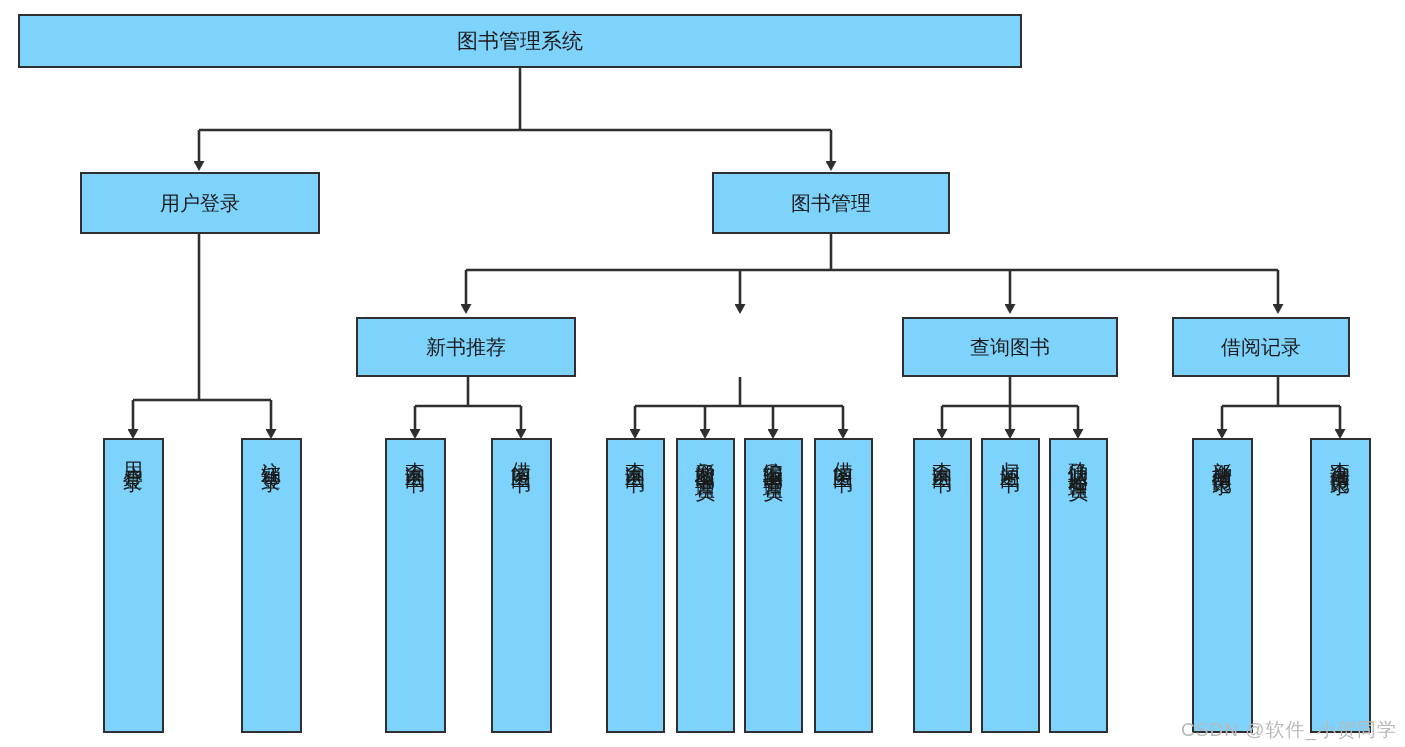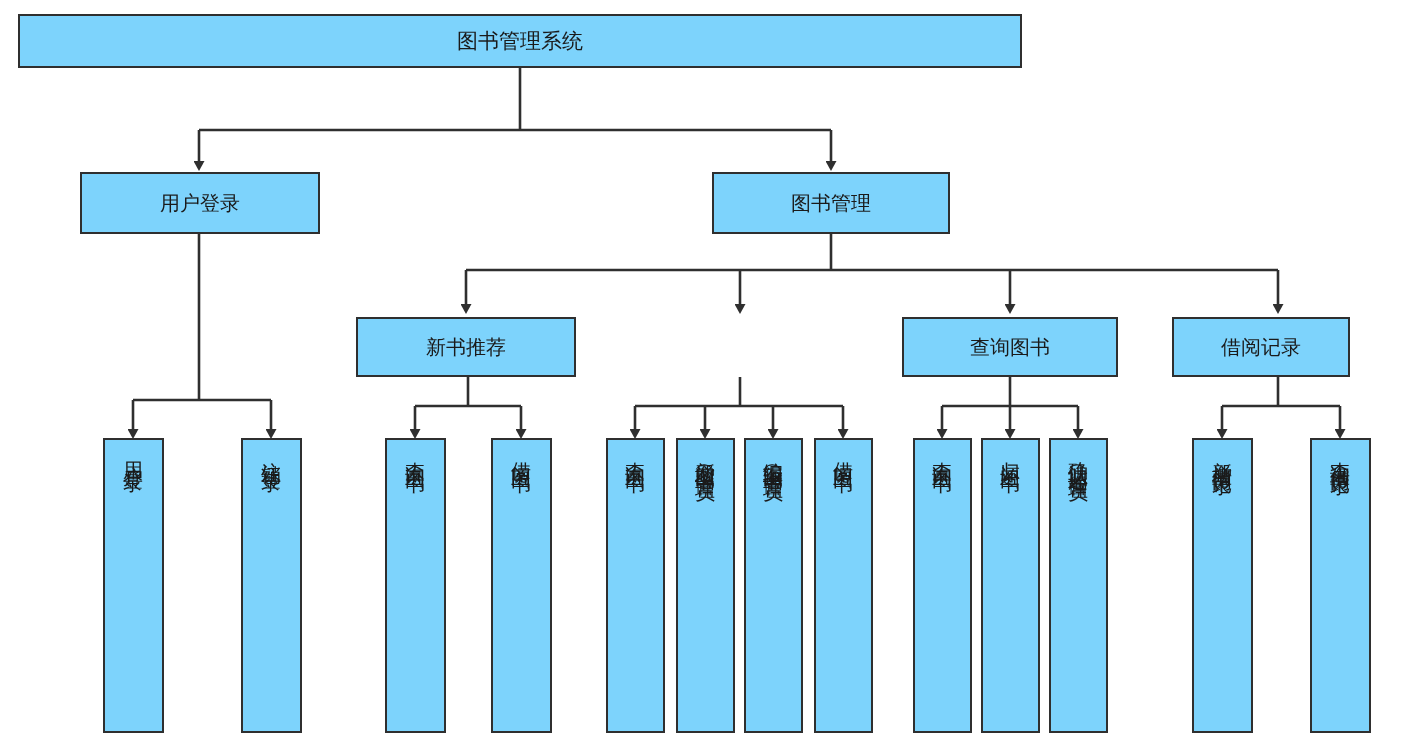--- a/index.html
+++ b/index.html
@@ -187,14 +187,15 @@
     <span class="vtext">确认归还（管理员）</span>
   </div>
 
   <div class="node leaf tall" style="left:1192px; top:438px; width:61px; height:295px;">
     <span class="vtext">新增借阅记录</span>
   </div>
   <div class="node leaf tall" style="left:1310px; top:438px; width:61px; height:295px;">
     <span class="vtext">查询借阅记录</span>
   </div>
 
+  <div class="watermark">CSDN @软件_小贺同学</div>
 
 </div>
 
 </body></html>

